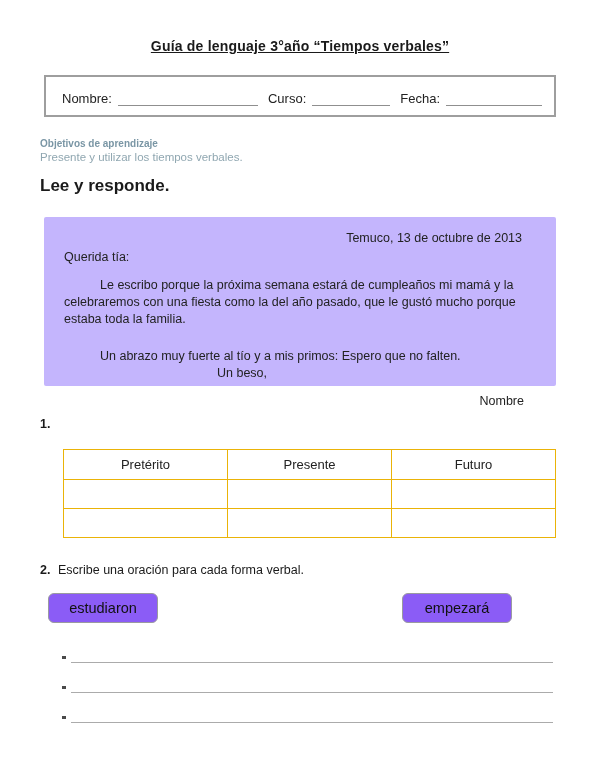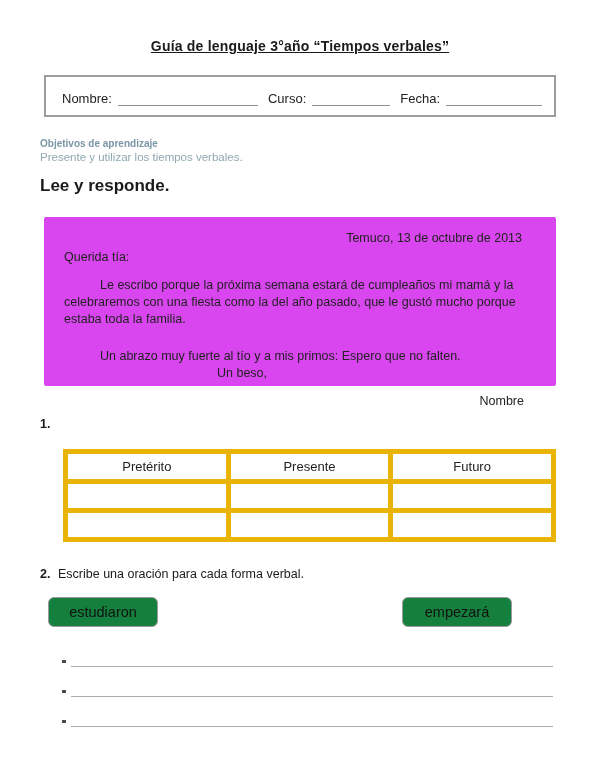--- a/index.html
+++ b/index.html
@@ -52,21 +52,21 @@
     font-size: 11.5px;
     color: #90a7b1;
     margin-top: 2px;
   }
 
   .lee { margin: 13px 40px 0 40px; font-size: 17px; font-weight: bold; }
 
   .letter {
     margin: 21px 44px 0 44px;
     height: 169px;
-    background: #d946ef;
+    background: #c4b5fd;
     border-radius: 2px;
     padding: 13px 20px 14px 20px;
     font-size: 12.5px;
     line-height: 17px;
     color: #222;
   }
   .letter .date { text-align: right; padding-right: 14px; }
   .letter .salutation { margin-top: 2px; }
   .letter .body-par { margin-top: 11px; text-indent: 36px; }
   .letter .hug { margin-top: 20px; margin-left: 36px; }
@@ -82,39 +82,39 @@
   #exercise1 { margin-top: 31px; }
   #exercise2 { margin-top: 25px; }
 
   table.verb-table {
     margin: 18px 0 0 63px;
     width: 493px;
     border-collapse: collapse;
     table-layout: fixed;
   }
   table.verb-table td, table.verb-table th {
-    border: 5px solid #eab308;
+    border: 1px solid #eab308;
     height: 29px;
     font-size: 13px;
     font-weight: normal;
     text-align: center;
     color: #222;
   }
   table.verb-table tr.hdr th { height: 30px; }
 
   .cards {
     margin: 16px 88px 0 48px;
     display: flex;
     justify-content: space-between;
     align-items: center;
   }
   .card {
     min-width: 110px;
     height: 30px;
-    background: #15803d;
+    background: #8b5cf6;
     border: 1.5px solid #9a9aa0;
     border-radius: 6px;
     display: flex;
     align-items: center;
     justify-content: center;
     font-size: 14.5px;
     color: #111;
     padding: 0 20px;
   }
 

